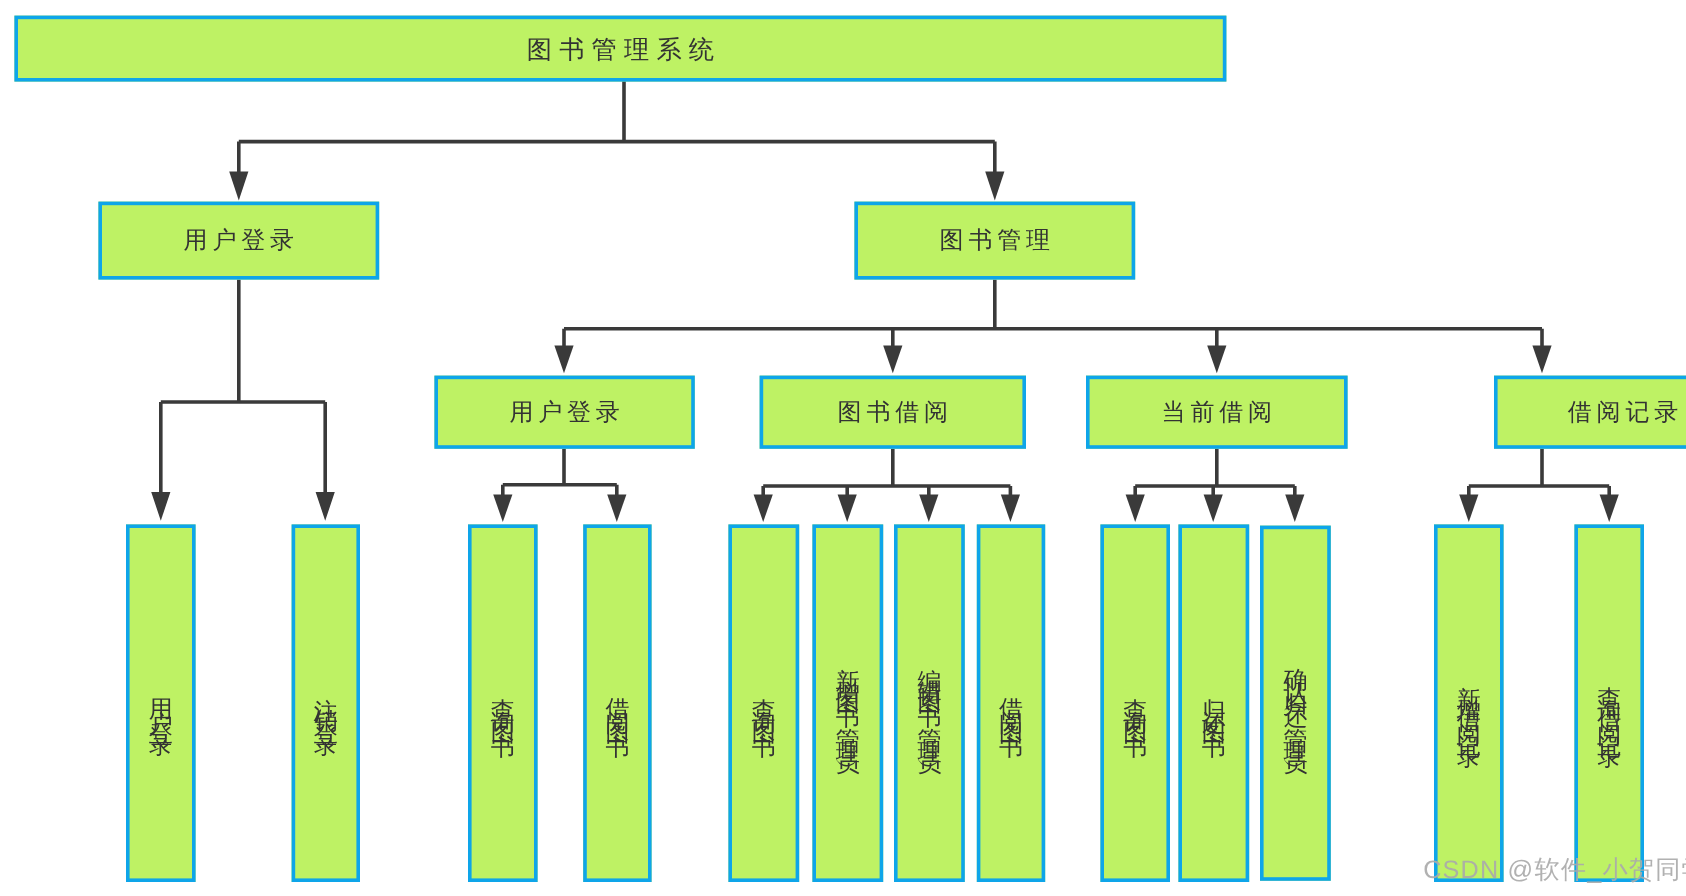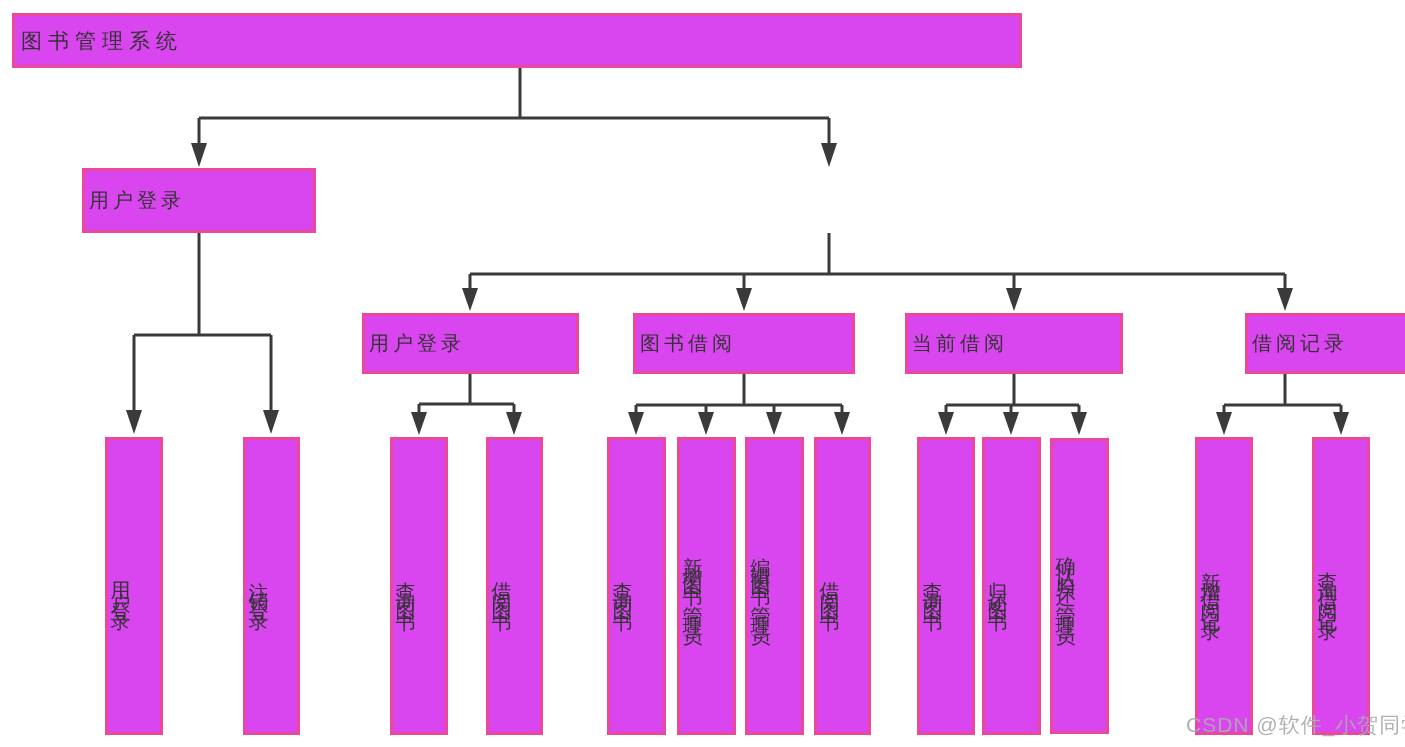--- a/index.html
+++ b/index.html
@@ -2,22 +2,22 @@
 <html><head>
 <meta charset="utf-8">
 <style>
   html,body{margin:0;padding:0;background:#ffffff;}
   #stage{
     position:relative;width:1405px;height:747px;background:#ffffff;overflow:hidden;
     font-family:"Liberation Sans","DejaVu Sans",sans-serif;
   }
   #wires{position:absolute;left:0;top:0;z-index:1;}
   .node{
-    position:absolute;background:#d946ef;border:3px solid #ec4899;box-sizing:border-box;
-    display:flex;align-items:center;z-index:2;
+    position:absolute;background:#bef264;border:3px solid #0ea5e9;box-sizing:border-box;
+    display:flex;align-items:center;justify-content:center;z-index:2;
   }
   .node .lbl{
     color:#333333;font-size:20px;letter-spacing:4px;text-indent:4px;white-space:nowrap;
   }
   .node.root .lbl{font-size:21px;letter-spacing:6px;text-indent:6px;}
   .vnode .lbl{
     writing-mode:vertical-rl;text-orientation:mixed;
     font-size:20px;letter-spacing:10px;text-indent:0;white-space:nowrap;
   }
   .watermark{
@@ -77,20 +77,23 @@
     </g>
   </svg>
 
   <div class="node root" style="left:12px;top:13px;width:1010px;height:55px">
     <span class="lbl">图书管理系统</span>
   </div>
 
   <div class="node" style="left:82px;top:168px;width:234px;height:65px">
     <span class="lbl">用户登录</span>
   </div>
+  <div class="node" style="left:712px;top:168px;width:234px;height:65px">
+    <span class="lbl">图书管理</span>
+  </div>
 
   <div class="node" style="left:362px;top:313px;width:217px;height:61px">
     <span class="lbl">用户登录</span>
   </div>
   <div class="node" style="left:633px;top:313px;width:222px;height:61px">
     <span class="lbl">图书借阅</span>
   </div>
   <div class="node" style="left:905px;top:313px;width:218px;height:61px">
     <span class="lbl">当前借阅</span>
   </div>

